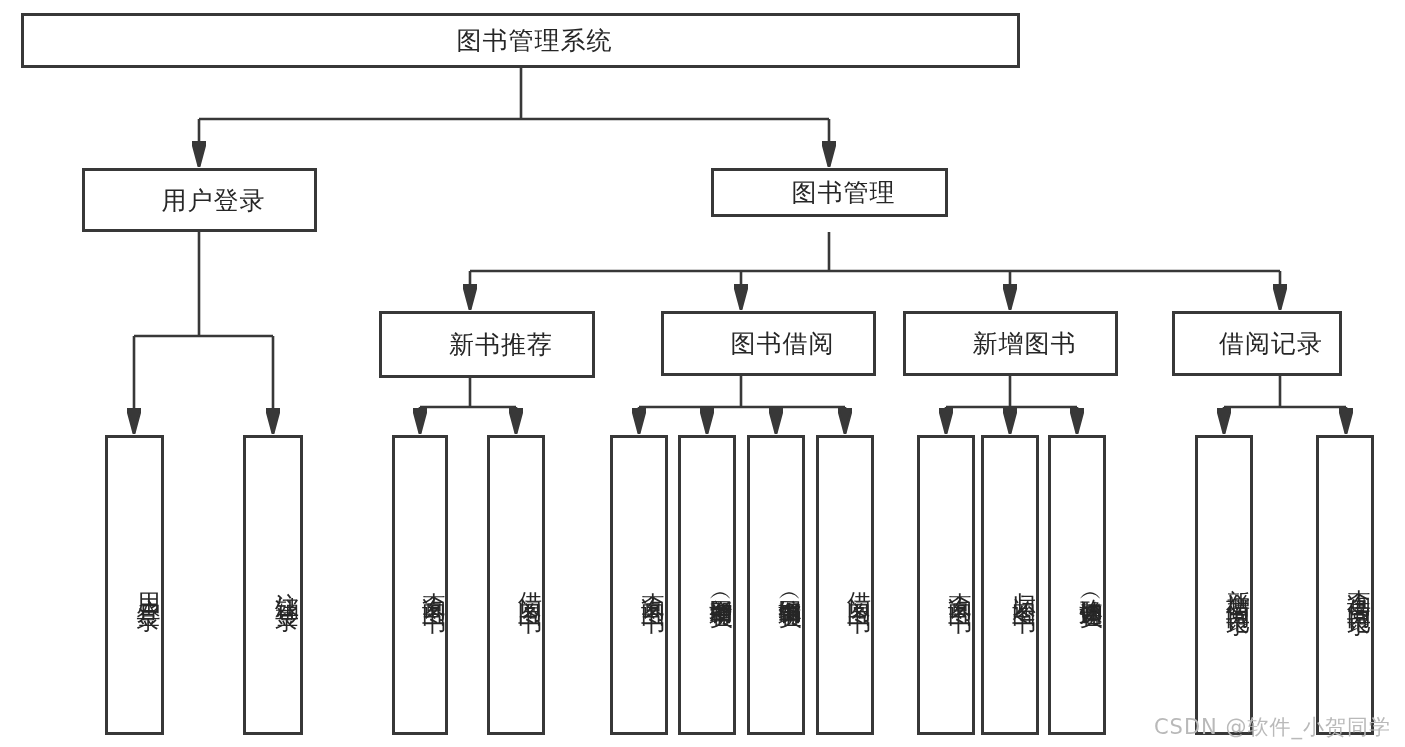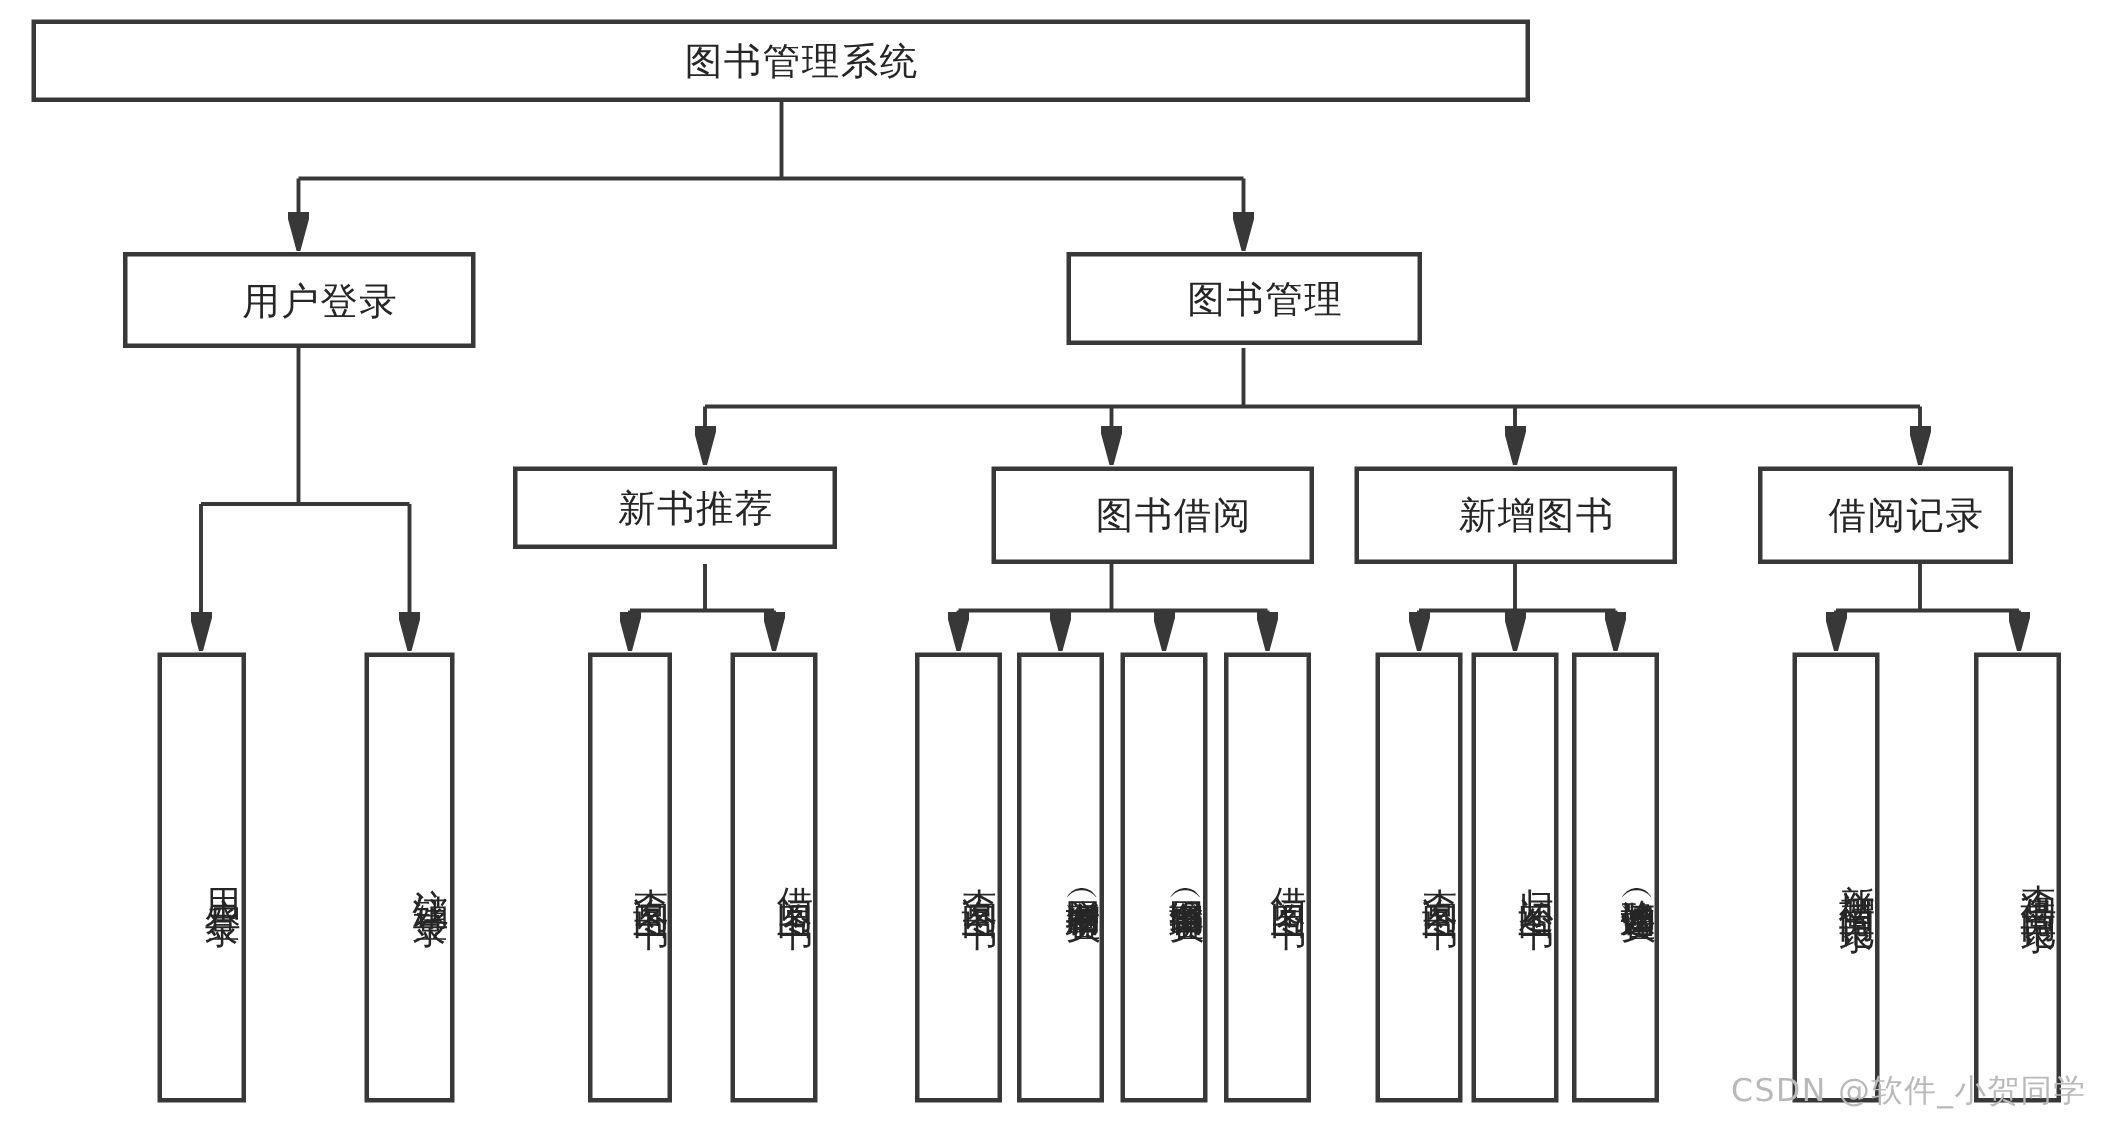--- a/index.html
+++ b/index.html
@@ -98,23 +98,23 @@
 
     <path d="M1280,376 L1280,407"></path>
     <path d="M1224,407 L1346,407"></path>
     <line x1="1224" y1="407" x2="1224" y2="433" marker-end="url(#arrow)"></line>
     <line x1="1346" y1="407" x2="1346" y2="433" marker-end="url(#arrow)"></line>
   </svg>
 
   <div class="box h" style="left:21px;top:13px;width:999px;height:55px">图书管理系统</div>
 
   <div class="box h" style="left:82px;top:168px;width:235px;height:64px">用户登录</div>
-  <div class="box h" style="left:711px;top:168px;width:237px;height:62px">图书管理</div>
+  <div class="box h" style="left:711px;top:168px;width:237px;height:49px">图书管理</div>
 
-  <div class="box h" style="left:342px;top:311px;width:216px;height:55px">新书推荐</div>
+  <div class="box h" style="left:379px;top:311px;width:216px;height:67px">新书推荐</div>
   <div class="box h" style="left:661px;top:311px;width:215px;height:65px">图书借阅</div>
   <div class="box h" style="left:903px;top:311px;width:215px;height:65px">新增图书</div>
   <div class="box h" style="left:1172px;top:311px;width:170px;height:65px">借阅记录</div>
 
   <div class="box v" style="left:105px;top:435px;width:59px;height:300px">用户登录</div>
   <div class="box v" style="left:243px;top:435px;width:60px;height:300px">注销登录</div>
 
   <div class="box v" style="left:392px;top:435px;width:56px;height:300px">查询图书</div>
   <div class="box v" style="left:487px;top:435px;width:58px;height:300px">借阅图书</div>
 

